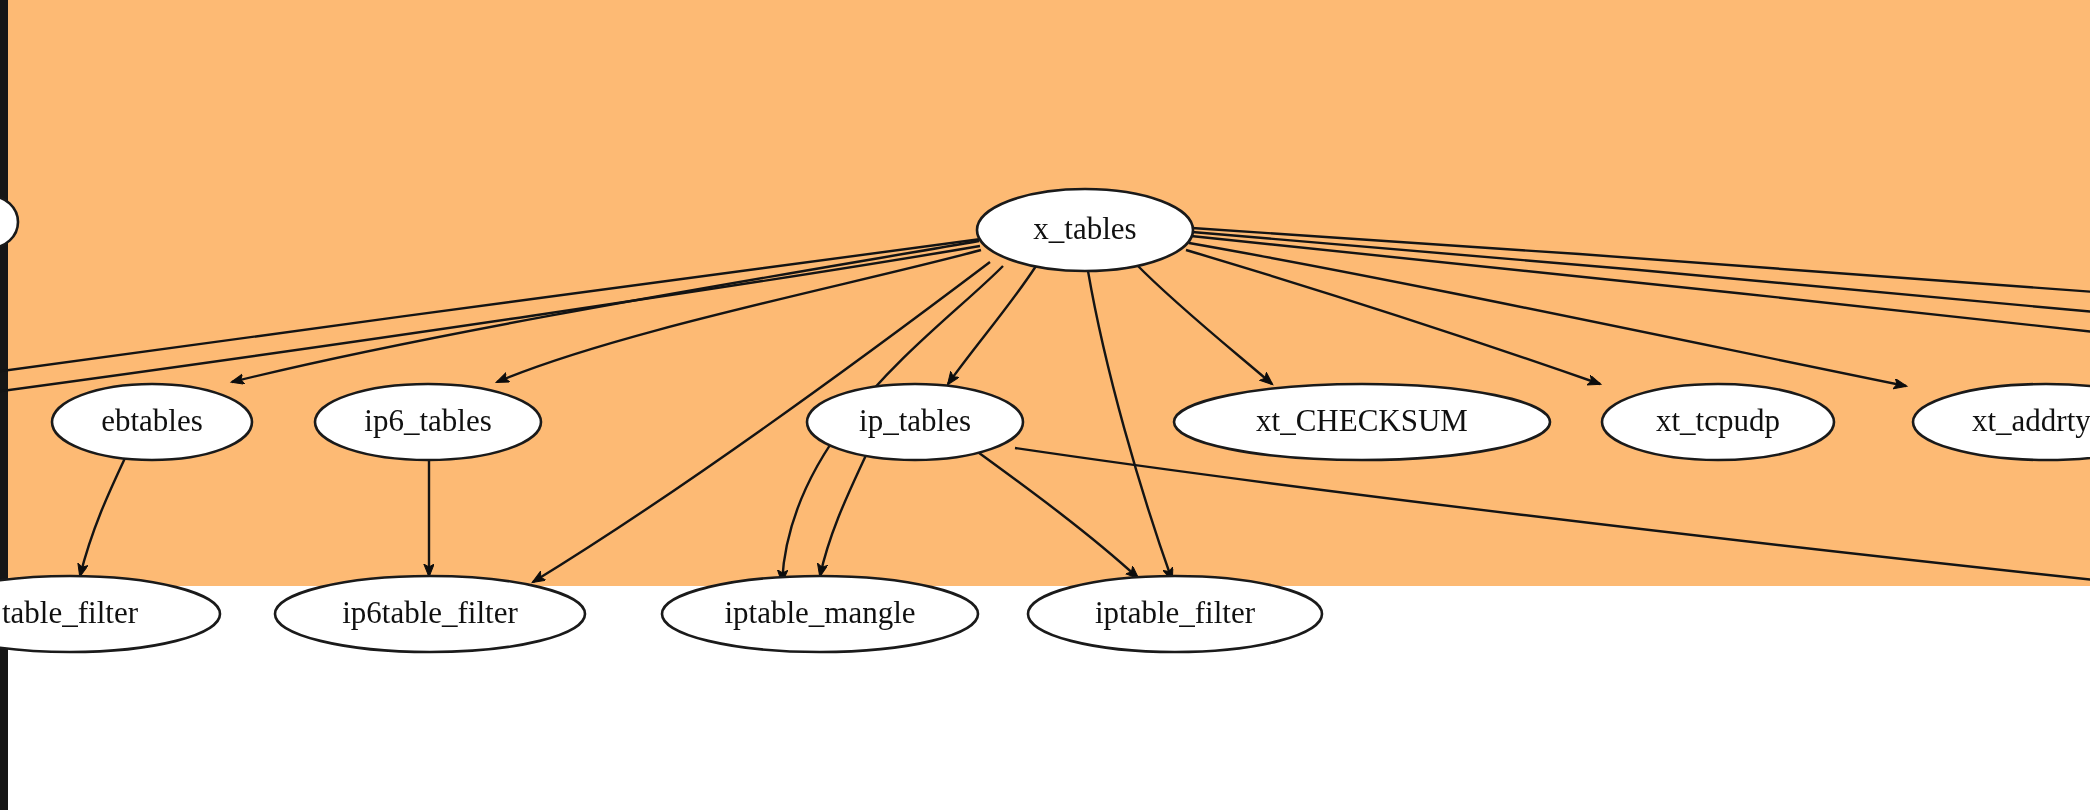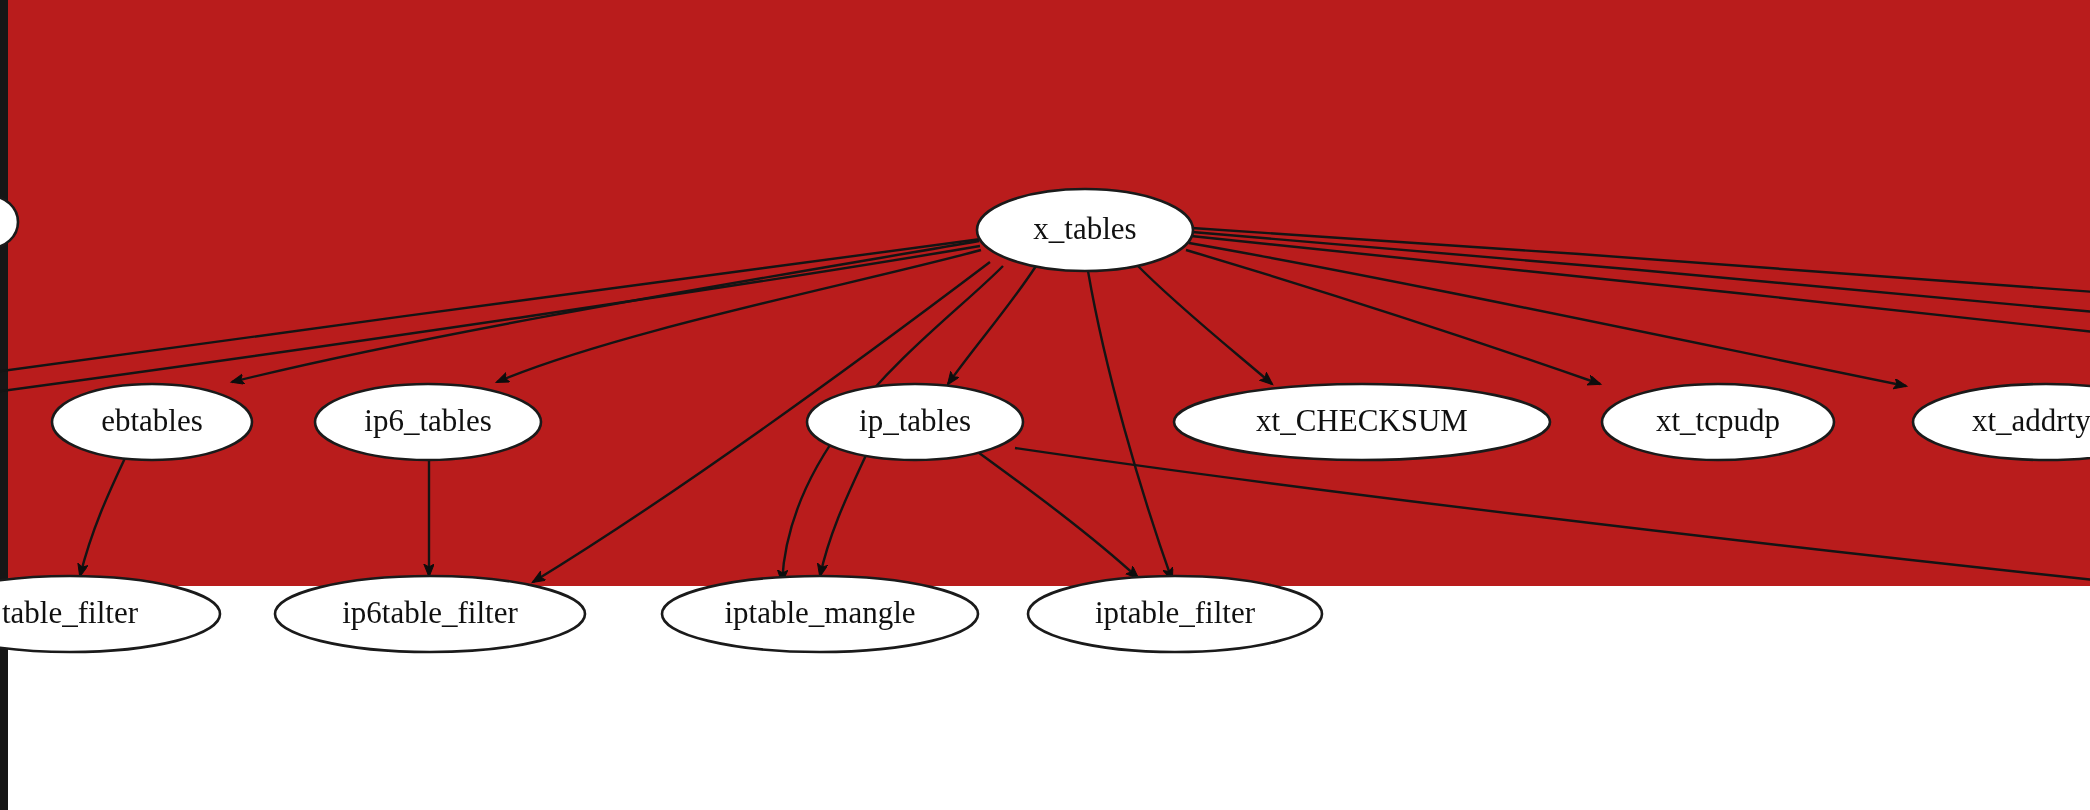--- a/index.html
+++ b/index.html
@@ -1,18 +1,18 @@
 <!DOCTYPE html>
 <html><head>
 <meta charset="utf-8">
 <style>
   html,body{margin:0;padding:0;background:#ffffff;}
   body{width:2090px;height:810px;overflow:hidden;
        font-family:"Liberation Serif","DejaVu Serif",serif;}
-  #canvas{position:relative;width:2090px;height:586px;background:#b91c1c;}
+  #canvas{position:relative;width:2090px;height:586px;background:#fdba74;}
   #left-border{position:absolute;left:0;top:0;width:8px;height:810px;background:#161616;}
   svg#graph{position:absolute;left:0;top:0;width:2090px;height:810px;display:block;}
   .node-ellipse{fill:#ffffff;stroke:#1a1a1a;stroke-width:2.6;}
   .node-label{font-family:"Liberation Serif","DejaVu Serif",serif;
               font-size:31px;fill:#101010;text-anchor:middle;dominant-baseline:middle;}
   .edge-path{fill:none;stroke:#141414;stroke-width:2.4;}
   .edge-head{fill:#0d0d0d;stroke:#0d0d0d;stroke-width:1;}
 </style>
 </head>
 <body>

